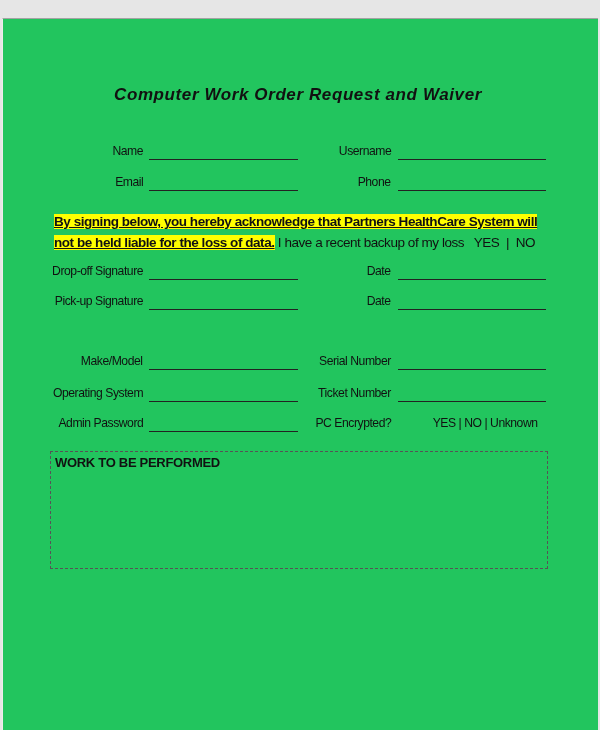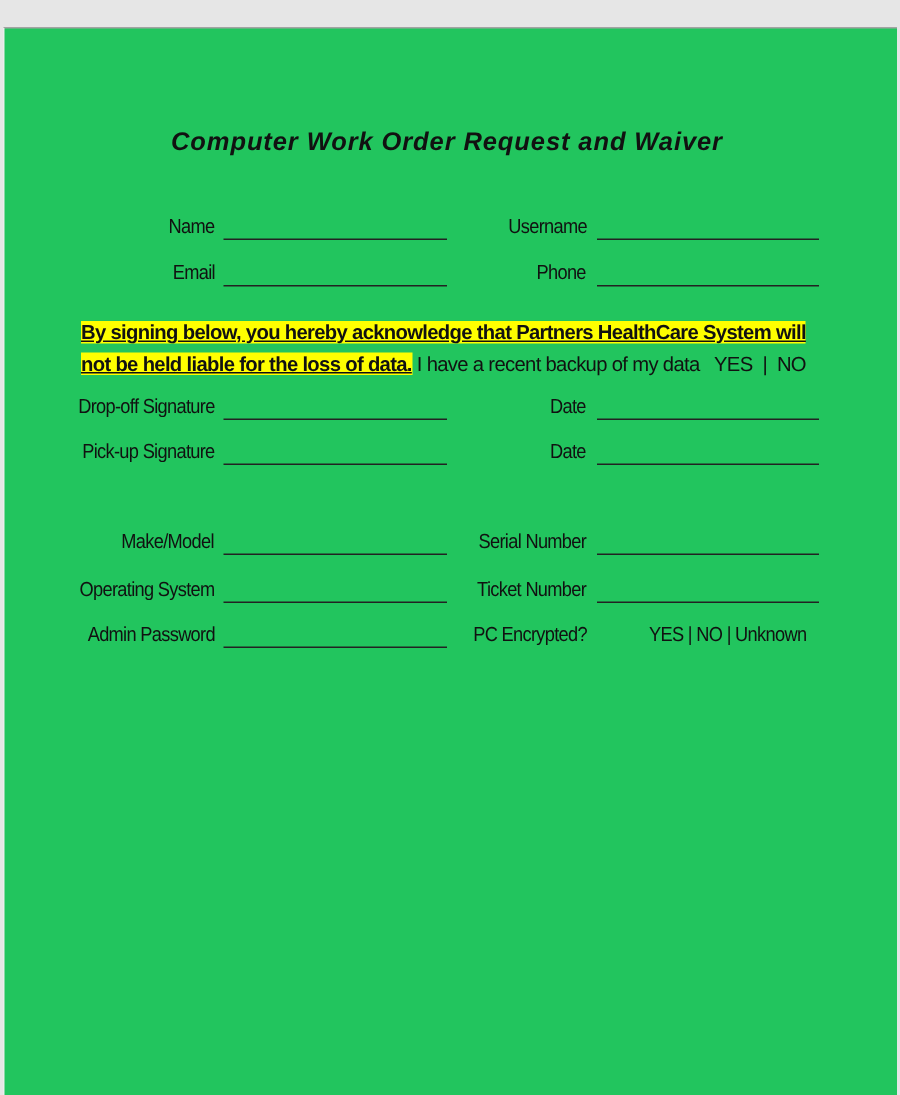--- a/index.html
+++ b/index.html
@@ -47,21 +47,21 @@
   <div class="line" style="left:146px;top:140px;width:149px;"></div>
   <div class="lbl r" style="right:207px;top:124px;">Username</div>
   <div class="line" style="left:395px;top:140px;width:148px;"></div>
 
   <div class="lbl r" style="right:455px;top:155px;">Email</div>
   <div class="line" style="left:146px;top:171px;width:149px;"></div>
   <div class="lbl r" style="right:207px;top:155px;">Phone</div>
   <div class="line" style="left:395px;top:171px;width:148px;"></div>
 
   <div class="warn">
-    <span class="hl" style="white-space:normal;text-decoration:underline;">By signing below, you hereby acknowledge that Partners HealthCare System will not be held liable for the loss of data.</span><span style="white-space:pre;"> I have a recent backup of my data   YES  |  NO</span>
+    <span class="hl" style="white-space:normal;text-decoration:underline;">By signing below, you hereby acknowledge that Partners HealthCare System will not be held liable for the loss of data.</span><span style="white-space:pre;"> I have a recent backup of my loss   YES  |  NO</span>
   </div>
 
   <div class="lbl r" style="right:455px;top:244px;">Drop-off Signature</div>
   <div class="line" style="left:146px;top:260px;width:149px;"></div>
   <div class="lbl r" style="right:207px;top:244px;">Date</div>
   <div class="line" style="left:395px;top:260px;width:148px;"></div>
 
   <div class="lbl r" style="right:455px;top:274px;">Pick-up Signature</div>
   <div class="line" style="left:146px;top:290px;width:149px;"></div>
   <div class="lbl r" style="right:207px;top:274px;">Date</div>
@@ -75,14 +75,17 @@
   <div class="lbl r" style="right:455px;top:366px;">Operating System</div>
   <div class="line" style="left:146px;top:382px;width:149px;"></div>
   <div class="lbl r" style="right:207px;top:366px;">Ticket Number</div>
   <div class="line" style="left:395px;top:382px;width:148px;"></div>
 
   <div class="lbl r" style="right:455px;top:396px;">Admin Password</div>
   <div class="line" style="left:146px;top:412px;width:149px;"></div>
   <div class="lbl r" style="right:207px;top:396px;">PC Encrypted?</div>
   <div class="lbl r" style="right:60px;top:396px;">YES | NO | Unknown</div>
 
+  <div class="box">
+    <div class="box-title">WORK TO BE PERFORMED</div>
+  </div>
 
 </div>
 
 </body></html>

